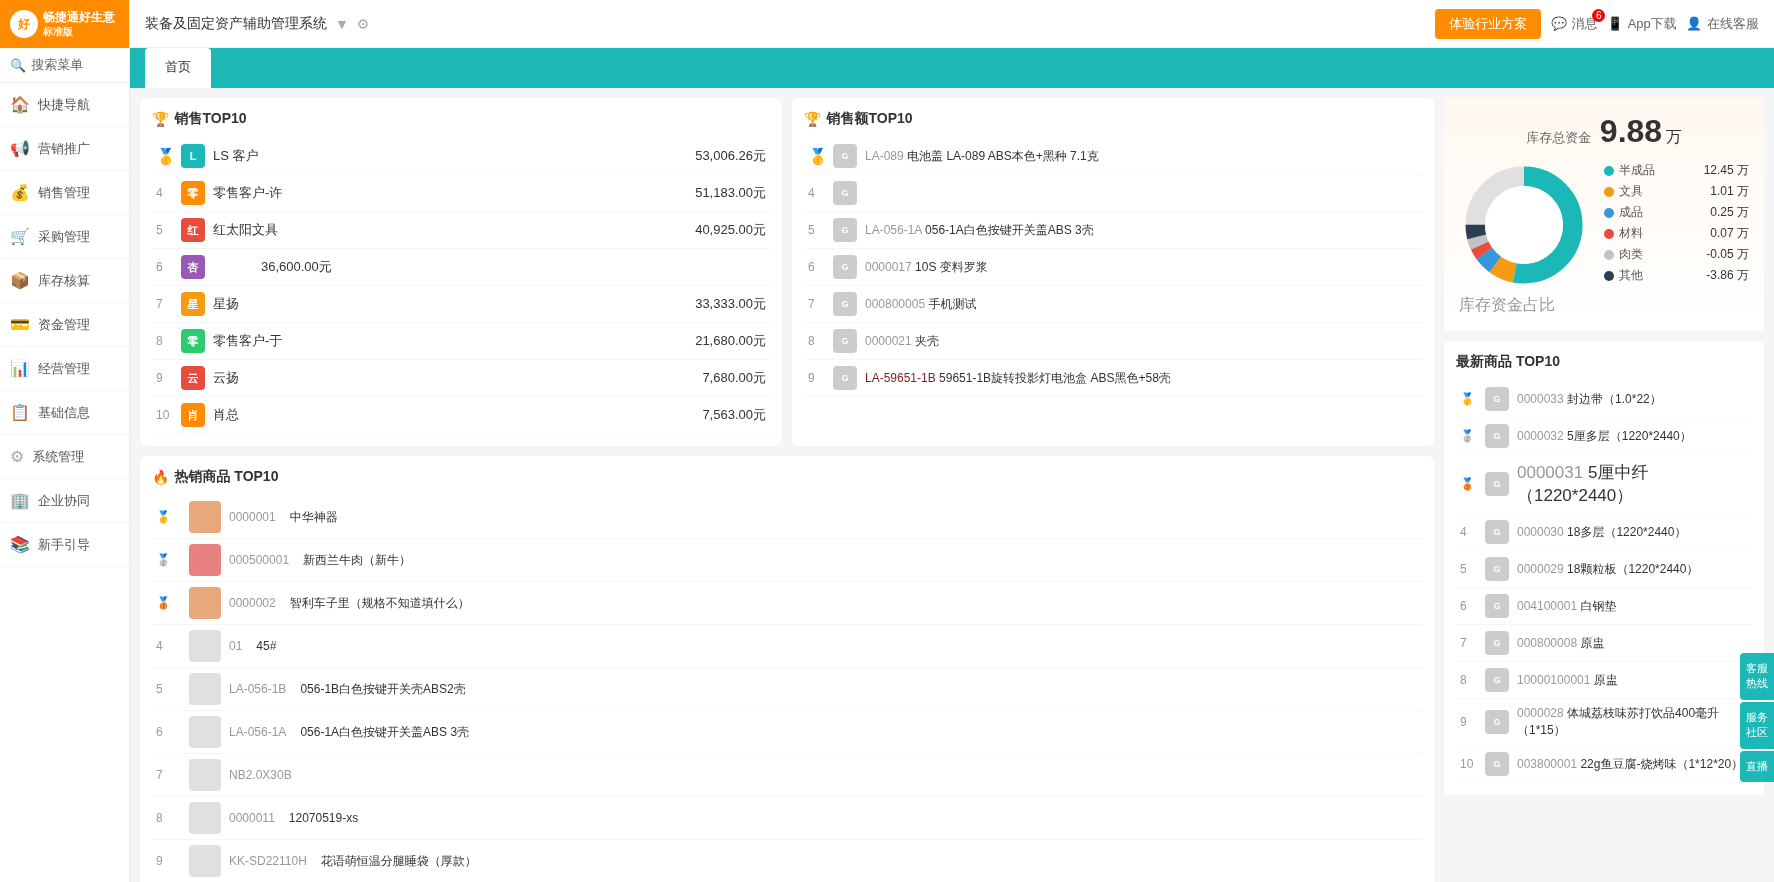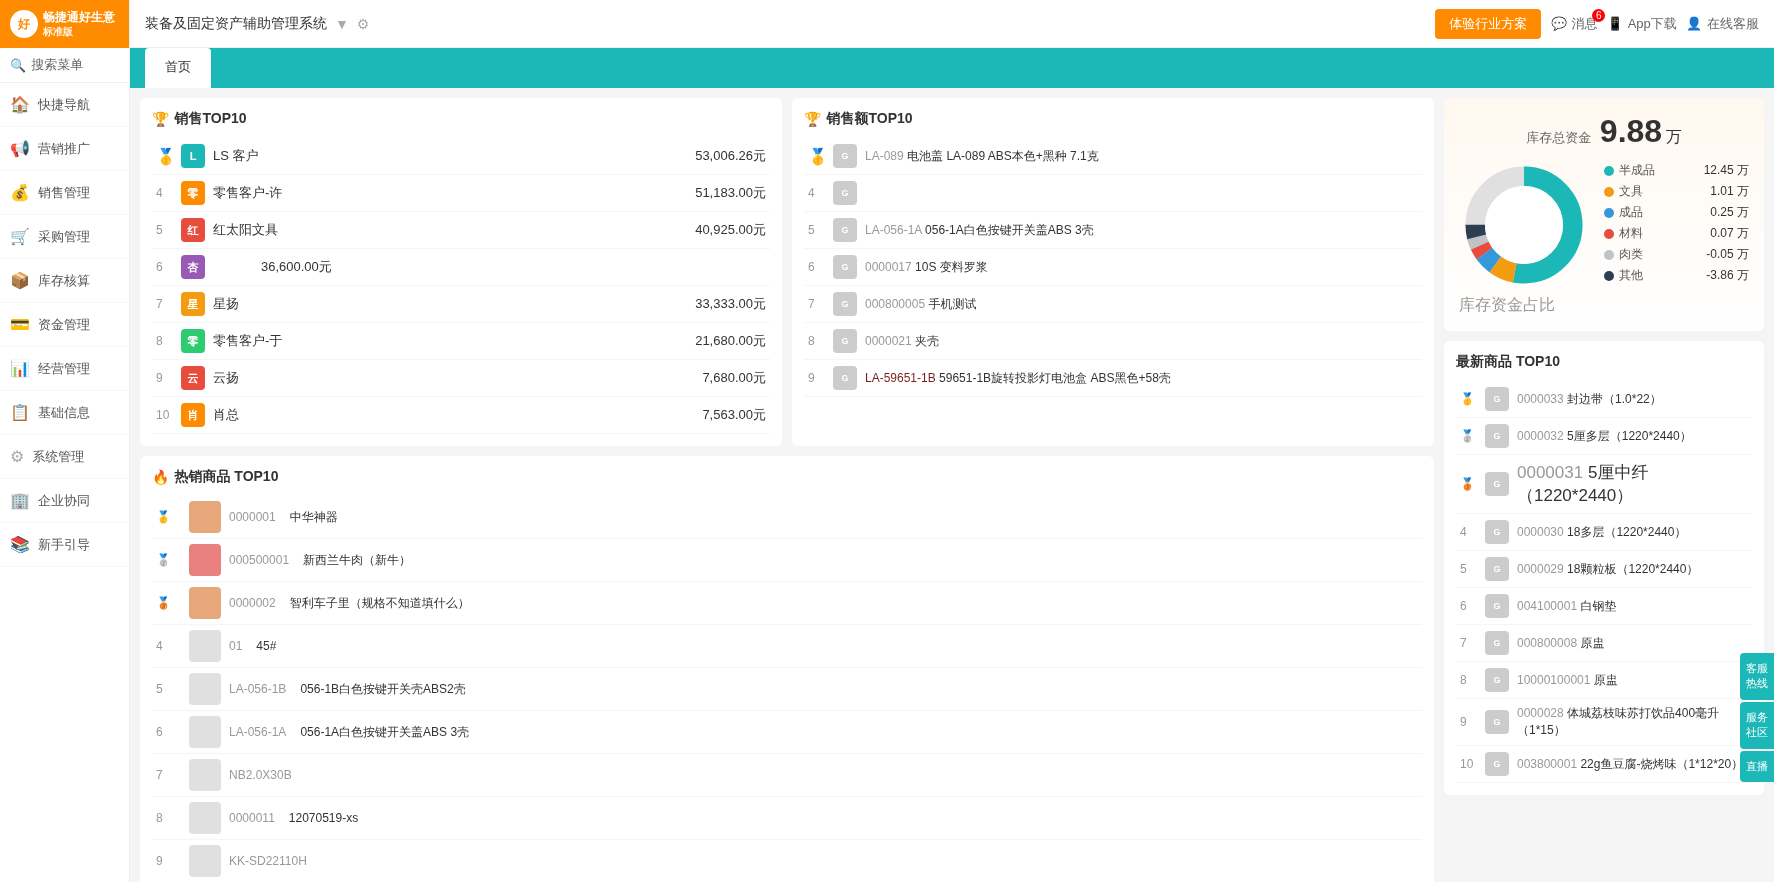--- a/index.html
+++ b/index.html
@@ -400,20 +400,21 @@
           <div class="product-row">
             <span class="rank-num">8</span>
             <div class="product-thumb"></div>
             <span class="product-code">0000011</span>
             <span class="product-name">12070519-xs</span>
           </div>
           <div class="product-row">
             <span class="rank-num">9</span>
             <div class="product-thumb"></div>
             <span class="product-code">KK-SD22110H</span>
+            <span class="product-name">花语萌恒温分腿睡袋（厚款）</span>
           </div>
         </div>
       </div>
     </div>
 
     <div class="right-col">
 
       <div class="inventory-card">
         <div class="inventory-total">
           <span class="label">库存总资金</span>

